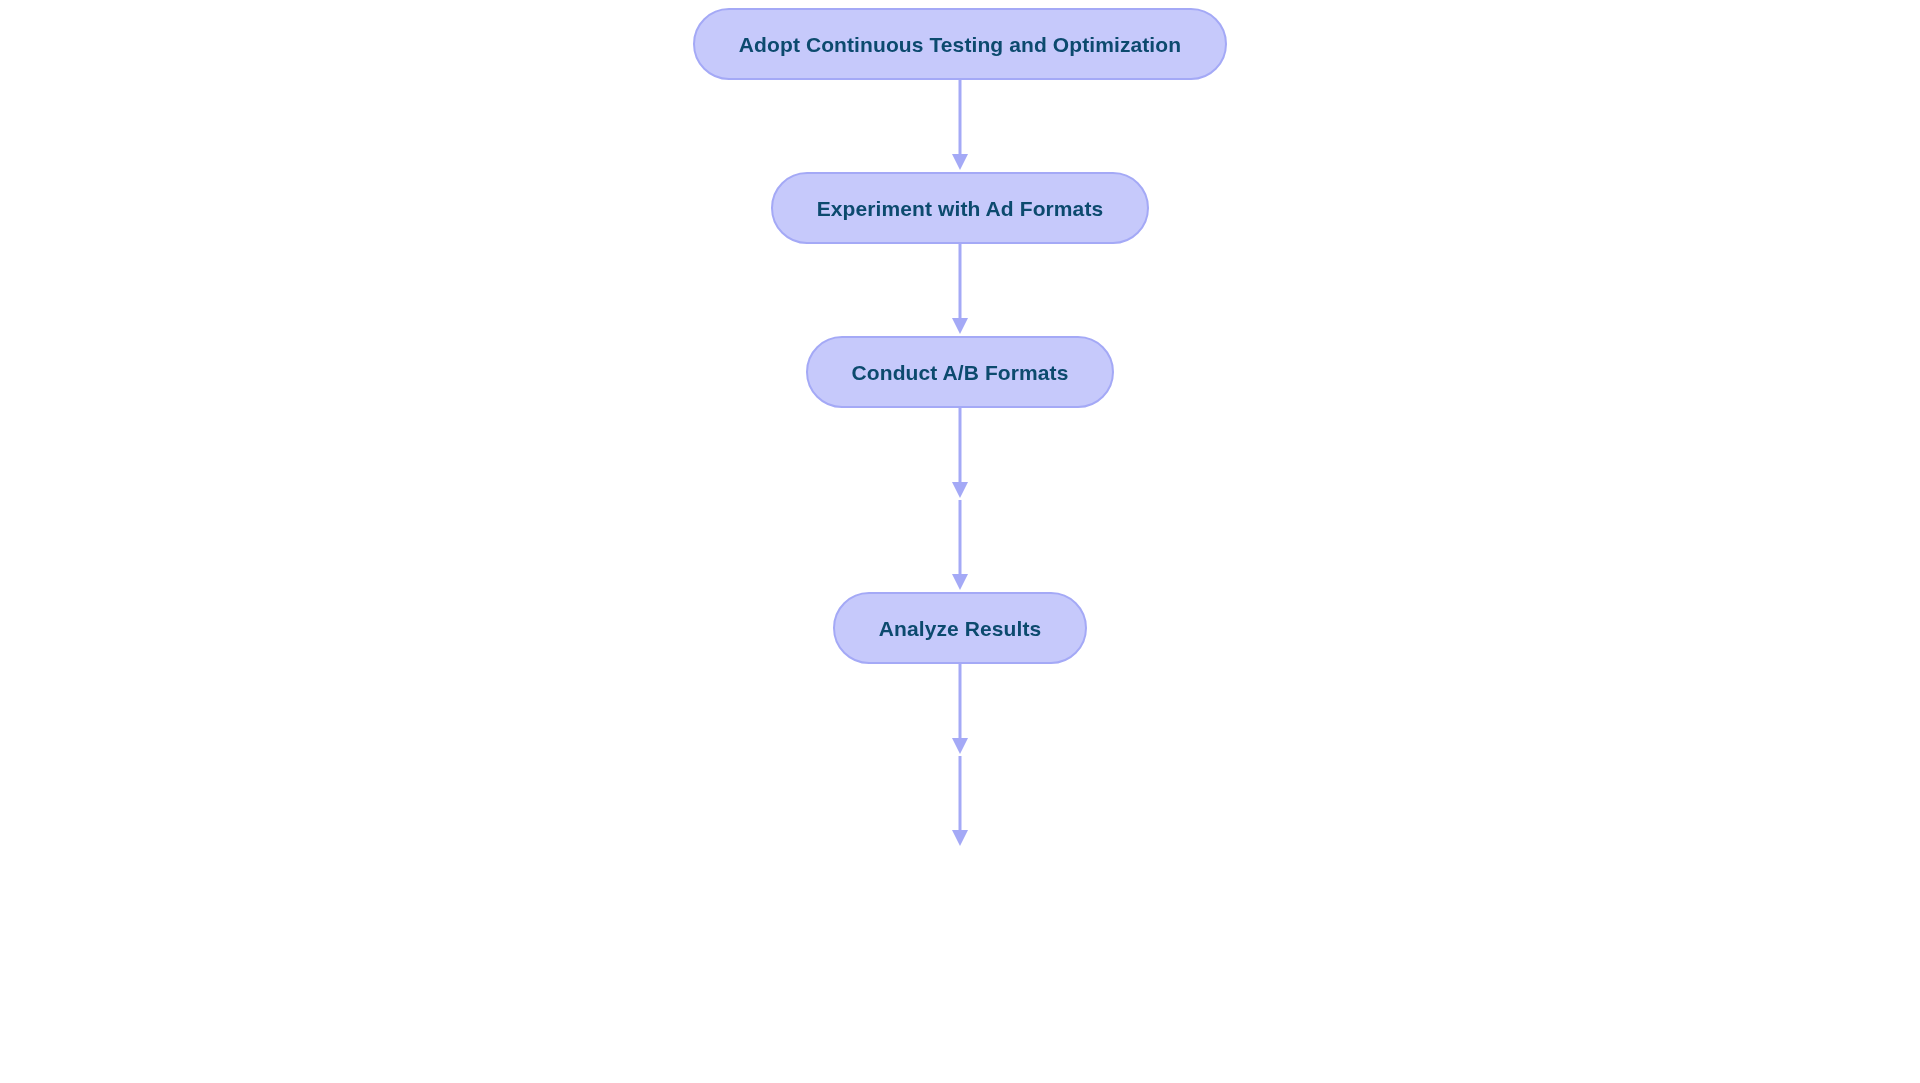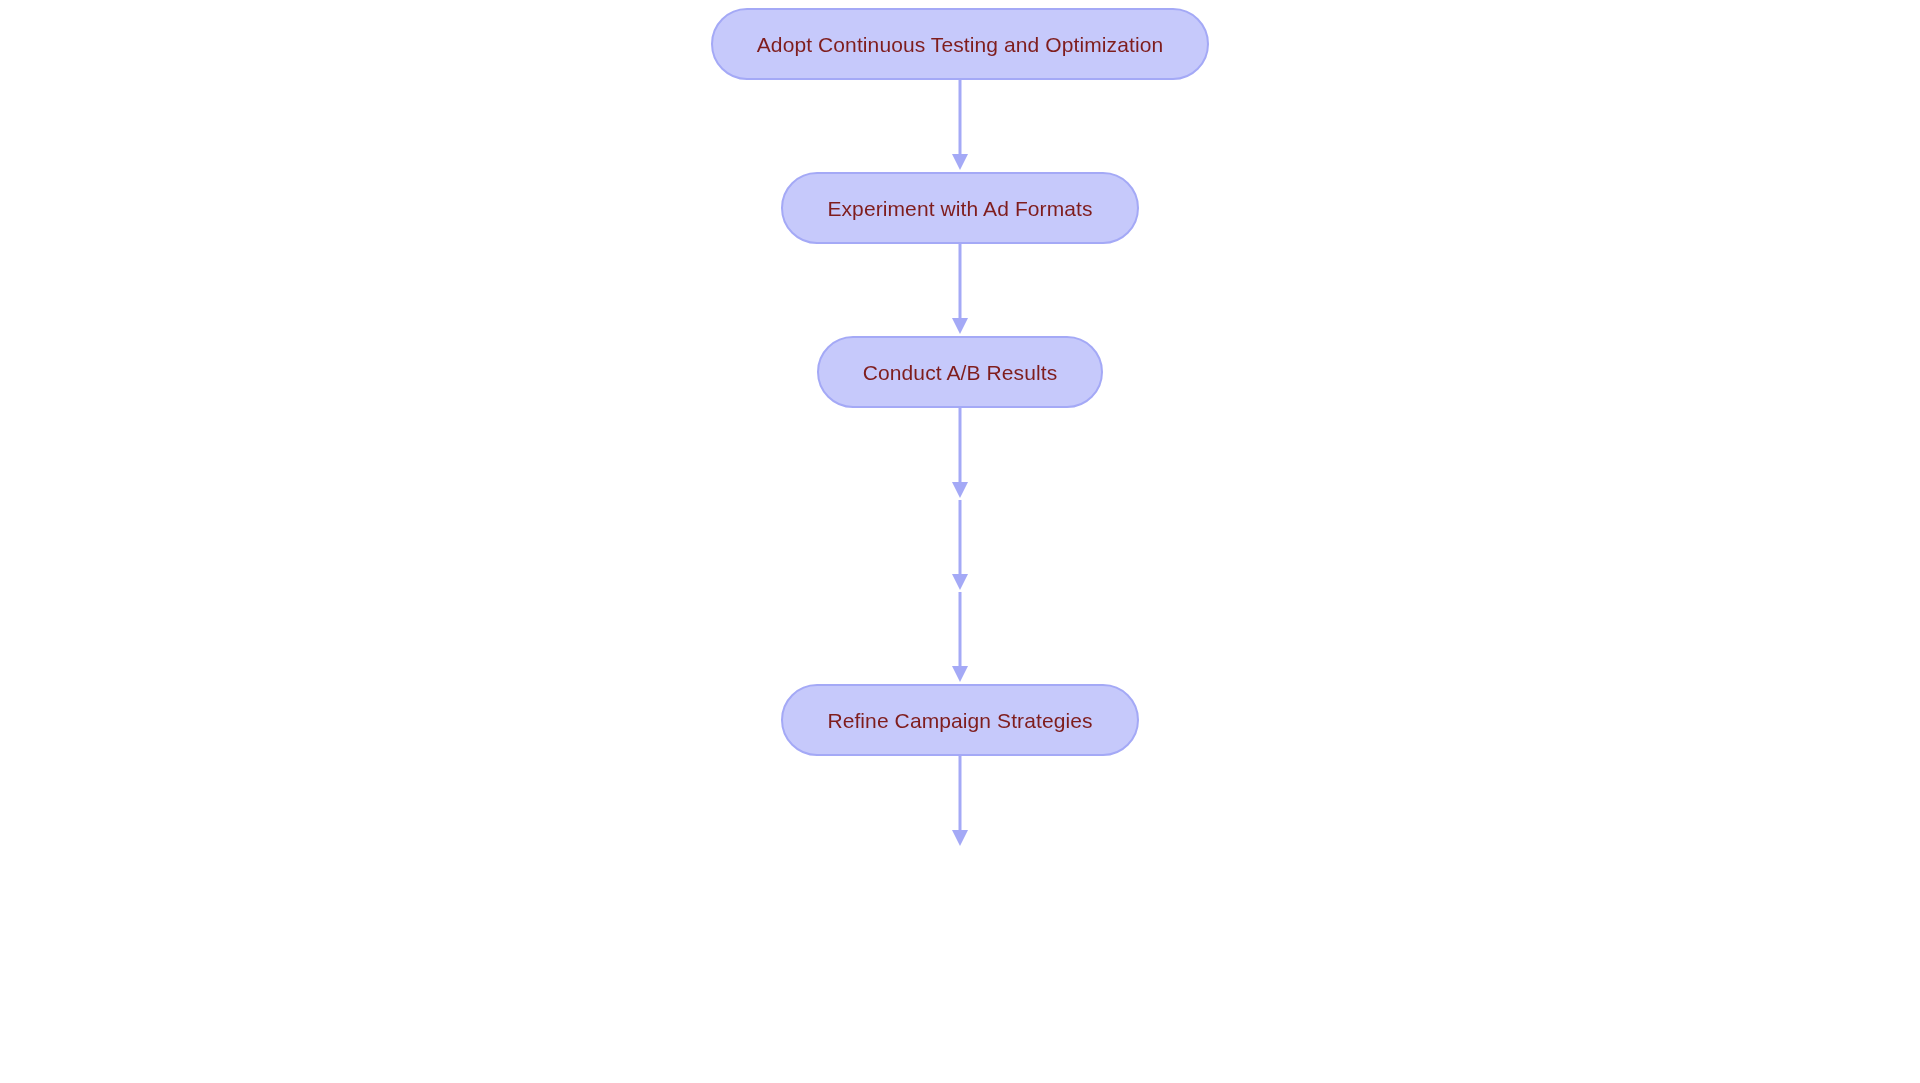--- a/index.html
+++ b/index.html
@@ -44,23 +44,23 @@
     justify-content: center;
     background: #c6c9fb;
     border: 2px solid #a4a9f6;
     border-radius: 36px;
     padding: 0 44px;
     white-space: nowrap;
     flex: none;
   }
 
   .node-label {
-    color: #7f1d1d;
+    color: #0c4a6e;
     font-size: 21px;
-    font-weight: 400;
+    font-weight: 700;
     letter-spacing: 0.1px;
     line-height: 1;
     font-family: "Liberation Sans", "DejaVu Sans", sans-serif;
   }
 
   .connector {
     width: 30px;
     height: 92px;
     flex: none;
     display: block;
@@ -93,52 +93,52 @@
     </div>
 
     <div class="connector">
       <svg width="30" height="92" viewBox="0 0 30 92" xmlns="http://www.w3.org/2000/svg" aria-hidden="true">
         <line x1="15" y1="0" x2="15" y2="76" stroke="#a4a9f6" stroke-width="3"></line>
         <polygon points="7,74 23,74 15,90" fill="#a4a9f6"></polygon>
       </svg>
     </div>
 
     <div class="node">
-      <span class="node-label">Conduct A/B Results</span>
+      <span class="node-label">Conduct A/B Formats</span>
+    </div>
+
+    <div class="connector">
+      <svg width="30" height="92" viewBox="0 0 30 92" xmlns="http://www.w3.org/2000/svg" aria-hidden="true">
+        <line x1="15" y1="0" x2="15" y2="76" stroke="#a4a9f6" stroke-width="3"></line>
+        <polygon points="7,74 23,74 15,90" fill="#a4a9f6"></polygon>
+      </svg>
+    </div>
+
+
+    <div class="connector">
+      <svg width="30" height="92" viewBox="0 0 30 92" xmlns="http://www.w3.org/2000/svg" aria-hidden="true">
+        <line x1="15" y1="0" x2="15" y2="76" stroke="#a4a9f6" stroke-width="3"></line>
+        <polygon points="7,74 23,74 15,90" fill="#a4a9f6"></polygon>
+      </svg>
+    </div>
+
+    <div class="node">
+      <span class="node-label">Analyze Results</span>
     </div>
 
     <div class="connector">
       <svg width="30" height="92" viewBox="0 0 30 92" xmlns="http://www.w3.org/2000/svg" aria-hidden="true">
         <line x1="15" y1="0" x2="15" y2="76" stroke="#a4a9f6" stroke-width="3"></line>
         <polygon points="7,74 23,74 15,90" fill="#a4a9f6"></polygon>
       </svg>
     </div>
 
 
     <div class="connector">
       <svg width="30" height="92" viewBox="0 0 30 92" xmlns="http://www.w3.org/2000/svg" aria-hidden="true">
         <line x1="15" y1="0" x2="15" y2="76" stroke="#a4a9f6" stroke-width="3"></line>
         <polygon points="7,74 23,74 15,90" fill="#a4a9f6"></polygon>
       </svg>
     </div>
 
 
-    <div class="connector">
-      <svg width="30" height="92" viewBox="0 0 30 92" xmlns="http://www.w3.org/2000/svg" aria-hidden="true">
-        <line x1="15" y1="0" x2="15" y2="76" stroke="#a4a9f6" stroke-width="3"></line>
-        <polygon points="7,74 23,74 15,90" fill="#a4a9f6"></polygon>
-      </svg>
-    </div>
-
-    <div class="node">
-      <span class="node-label">Refine Campaign Strategies</span>
-    </div>
-
-    <div class="connector">
-      <svg width="30" height="92" viewBox="0 0 30 92" xmlns="http://www.w3.org/2000/svg" aria-hidden="true">
-        <line x1="15" y1="0" x2="15" y2="76" stroke="#a4a9f6" stroke-width="3"></line>
-        <polygon points="7,74 23,74 15,90" fill="#a4a9f6"></polygon>
-      </svg>
-    </div>
-
-
   </div>
 </div>
 
 </body></html>

